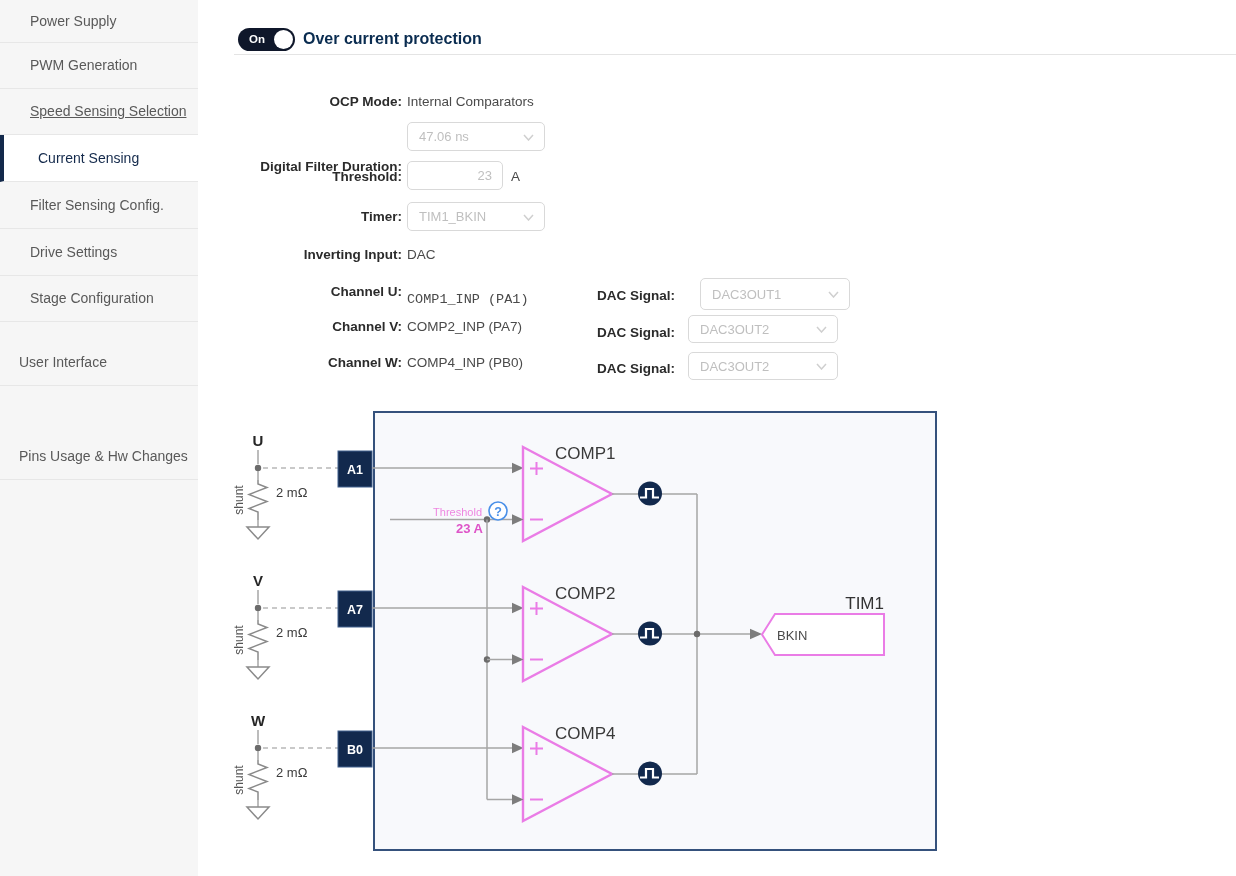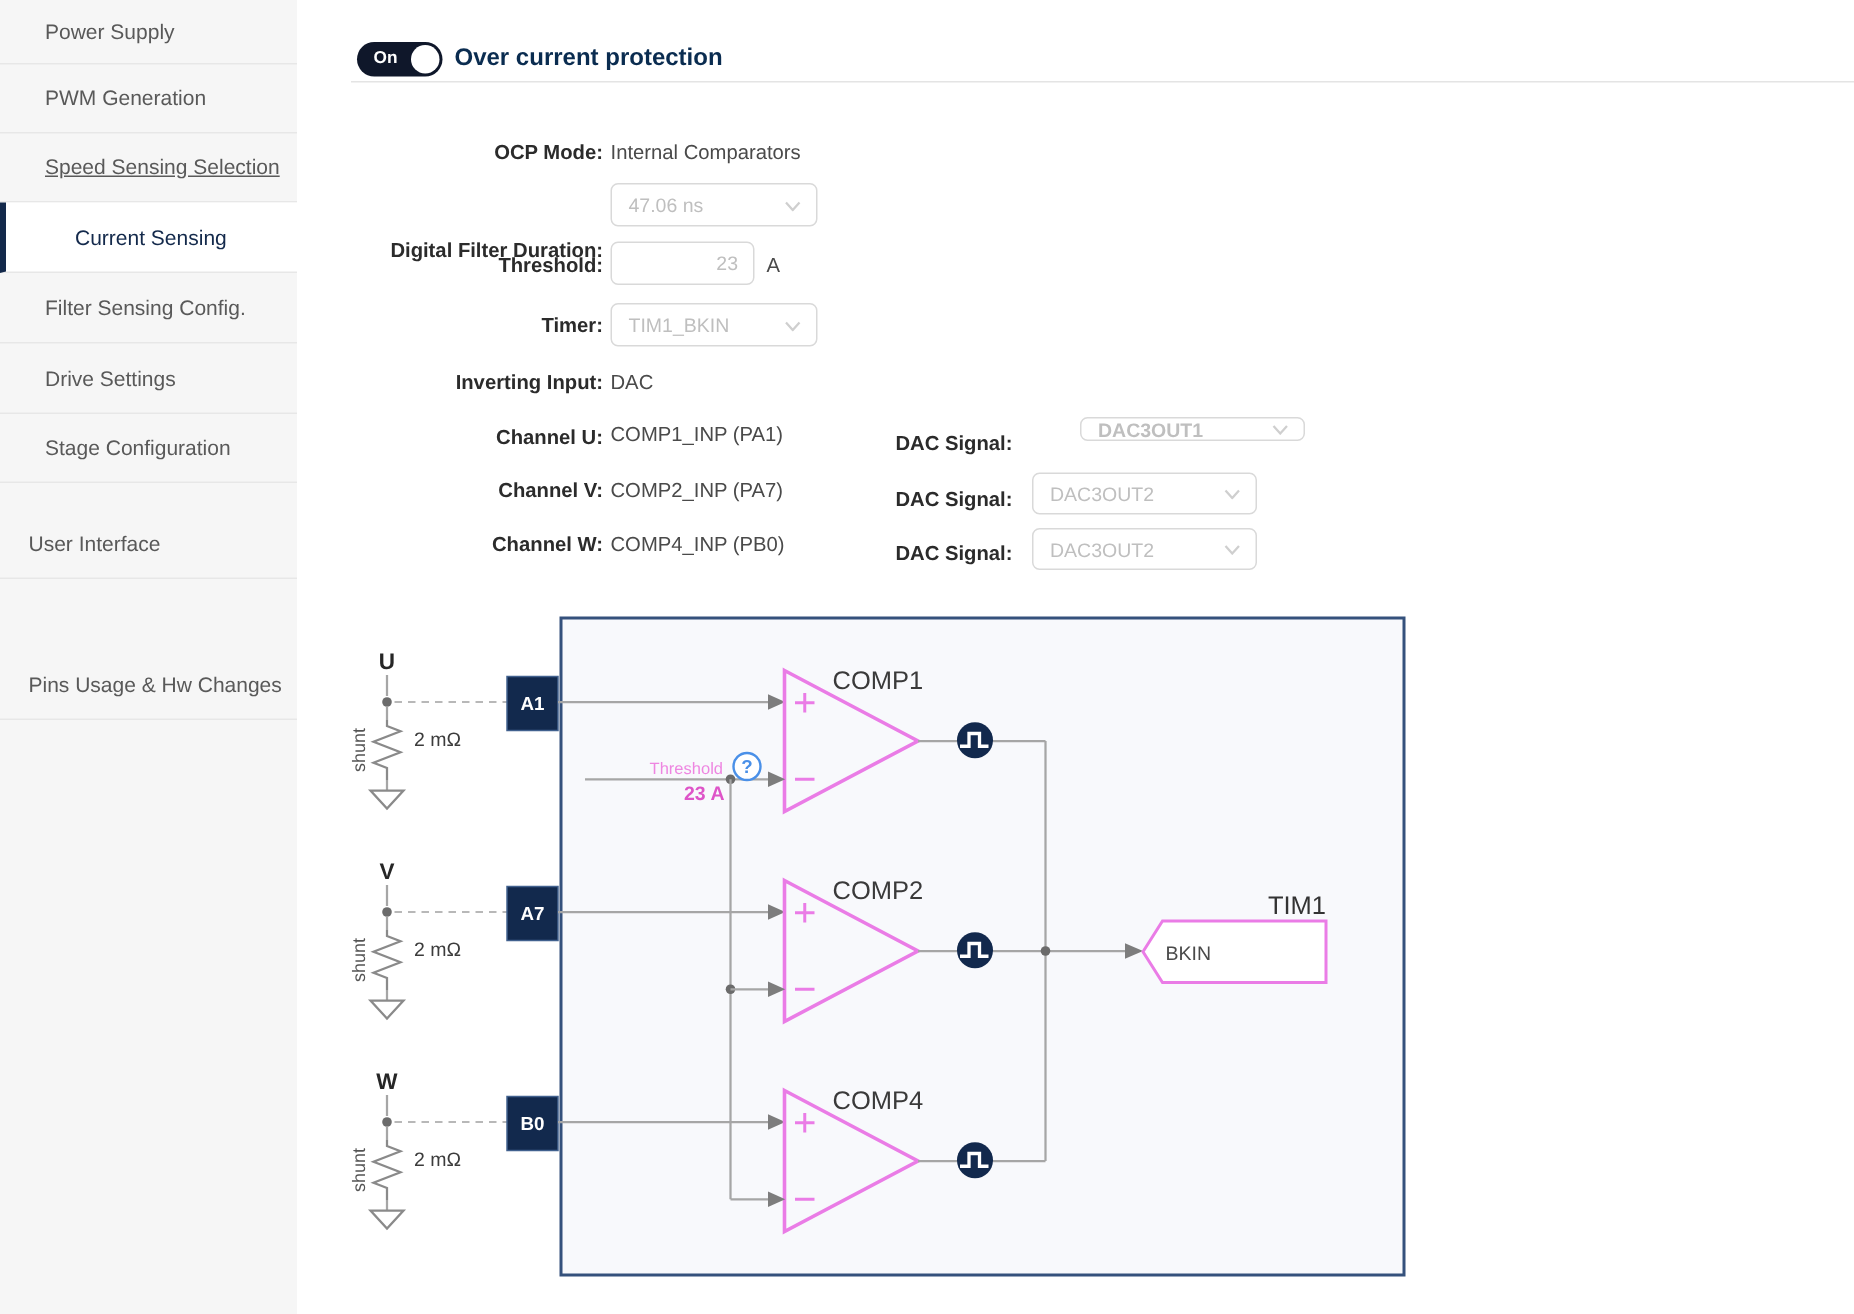--- a/index.html
+++ b/index.html
@@ -6,21 +6,21 @@
   html,body { background:#fff; }
   body { font-family:"Liberation Sans", sans-serif; }
   .page { position:relative; width:1236px; height:876px; background:#fff; overflow:hidden; }
 
   
   .sidebar { position:absolute; left:0; top:0; width:198px; height:876px; background:#f6f6f6; }
   .nav-item { position:absolute; left:0; width:198px; font-size:14px; color:#595959;
               border-bottom:1px solid #e7e7e7; cursor:pointer; white-space:nowrap; }
   .nav-item.sub { padding-left:30px; }
   .nav-item.top { padding-left:19px; }
-  .nav-item.active { background:#fff; color:#13294b; border-left:4px solid #13294b; padding-left:46px; }
+  .nav-item.active { background:#fff; color:#13294b; border-left:4px solid #13294b; padding-left:34px; }
 
   
   .toggle { position:absolute; left:238px; top:28px; width:57px; height:23px; border-radius:12px;
             background:#0f172a; cursor:pointer; }
   .toggle-label { position:absolute; left:11px; top:0; line-height:23px; color:#fff; font-size:11.5px; font-weight:700; }
   .toggle-knob { position:absolute; right:2px; top:2px; width:19px; height:19px; border-radius:50%; background:#fff; }
   .page-title { position:absolute; left:303px; top:30px; font-size:16px; font-weight:700; color:#0a2c50; }
   .header-divider { position:absolute; left:234px; top:54px; width:1002px; height:1px; background:#e4e4e4; }
 
   
@@ -109,23 +109,23 @@
     <span class="select-value">TIM1_BKIN</span>
     <svg class="chevron" width="11" height="7">
         <polyline points="1,1 5.5,6 10,1" fill="none" stroke="#cfcfcf" stroke-width="1.5"></polyline>
       </svg>
   </div>
 
   <div class="form-label" style="top:247px;">Inverting Input:</div>
   <div class="form-value" style="top:247px;">DAC</div>
 
   <div class="form-label" style="top:284px;">Channel U:</div>
-  <div class="form-value" style="top:282px;">COMP1_INP (PA1)</div>
+  <div class="form-value" style="top:292px;font-family:Liberation Mono, monospace;">COMP1_INP (PA1)</div>
   <div class="dac-label" style="top:288px;">DAC Signal:</div>
-  <div class="select" style="left:720px;top:278px;width:150px;height:16px;font-weight:bold;">
+  <div class="select" style="left:700px;top:278px;width:150px;height:32px;">
     <span class="select-value">DAC3OUT1</span>
     <svg class="chevron" width="11" height="7">
         <polyline points="1,1 5.5,6 10,1" fill="none" stroke="#cfcfcf" stroke-width="1.5"></polyline>
       </svg>
   </div>
 
   <div class="form-label" style="top:319px;">Channel V:</div>
   <div class="form-value" style="top:319px;">COMP2_INP (PA7)</div>
   <div class="dac-label" style="top:325px;">DAC Signal:</div>
   <div class="select" style="left:688px;top:315px;width:150px;height:28px;">

